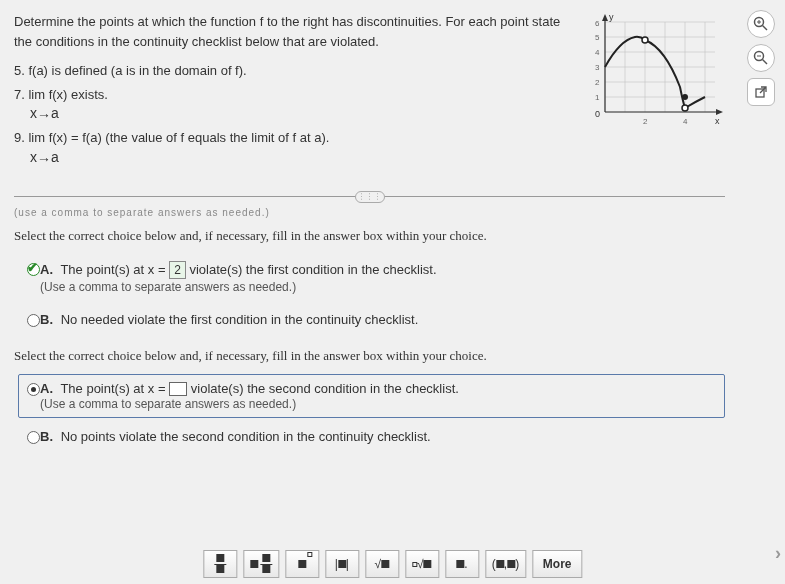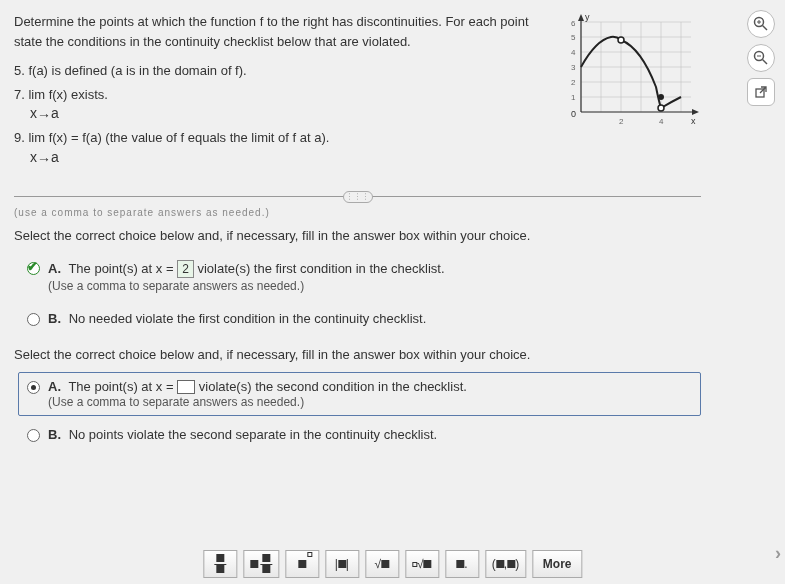--- a/index.html
+++ b/index.html
@@ -7,21 +7,21 @@
       width: 785px;
       height: 584px;
       font-family: Arial, sans-serif;
       background: #f0f0f0;
       color: #333;
       font-size: 13px;
       position: relative;
       overflow: hidden;
     }
     .content {
-      padding: 12px 84px 12px 14px;
+      padding: 12px 60px 12px 14px;
     }
     .question-row {
       display: flex;
       gap: 10px;
     }
     .question-text {
       flex: 1;
       line-height: 1.5;
     }
     .intro { margin-bottom: 10px; }
@@ -48,26 +48,26 @@
       width: 30px;
       height: 12px;
       border: 1px solid #aaa;
       border-radius: 6px;
       background: #f0f0f0;
       font-size: 8px;
       text-align: center;
       color: #aaa;
     }
     .blurry { color: #888; font-size: 10px; letter-spacing: 1px; margin: 4px 0 10px; }
-    .prompt { margin: 10px 0; }
+    .prompt { margin: 10px 0; font-family: Liberation Serif, serif; }
     .choice-group { margin: 6px 0 14px 4px; }
     .choice {
       display: flex;
       align-items: flex-start;
-      gap: 8px;
+      gap: 0;
       padding: 6px 8px;
       margin-bottom: 4px;
       border: 1px solid transparent;
     }
     .choice.selected-frame { border: 1px solid #5a7aaa; border-radius: 2px; }
     .radio {
       width: 13px; height: 13px; border-radius: 50%;
       border: 1.5px solid #666; margin-top: 2px;
       flex-shrink: 0; background: #fff;
       display:flex; align-items:center; justify-content:center;
@@ -239,21 +239,21 @@
         <span>The point(s) at x =</span>
         <span class="answer-box-empty"></span>
         <span> violate(s) the second condition in the checklist.</span><br>
         <span class="hint">(Use a comma to separate answers as needed.)</span>
       </div>
     </div>
     <div class="choice">
       <span class="radio"></span>
       <div class="choice-body">
         <span class="choice-letter">B.</span>
-        <span>No points violate the second separate in the continuity checklist.</span>
+        <span>No points violate the second condition in the continuity checklist.</span>
       </div>
     </div>
   </div>
 </div>
 
 <div class="side-tools">
   <div class="tool-btn">
     <svg width="16" height="16">
         <circle cx="6" cy="6" r="4.5" fill="none" stroke="#555" stroke-width="1.5"></circle>
         <line x1="9.5" y1="9.5" x2="14" y2="14" stroke="#555" stroke-width="1.5"></line>

